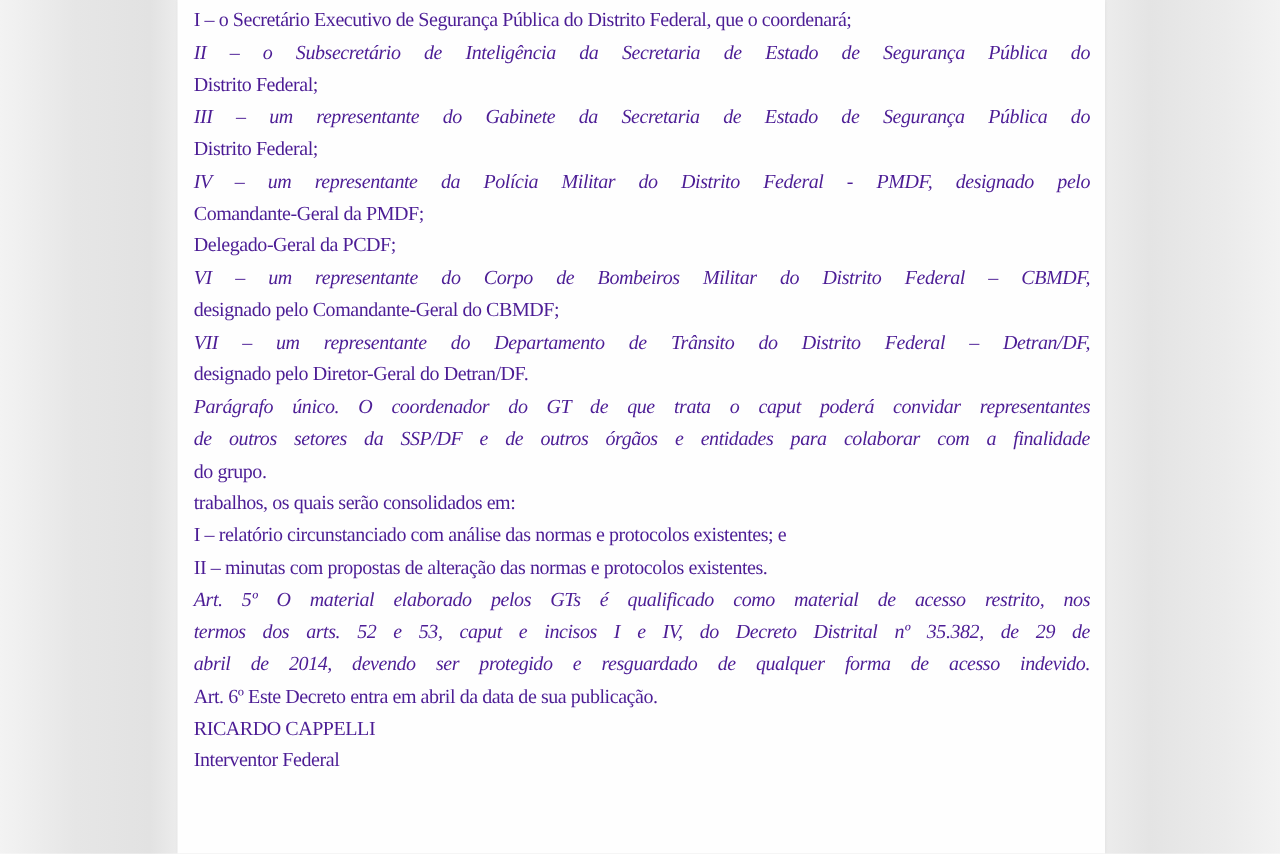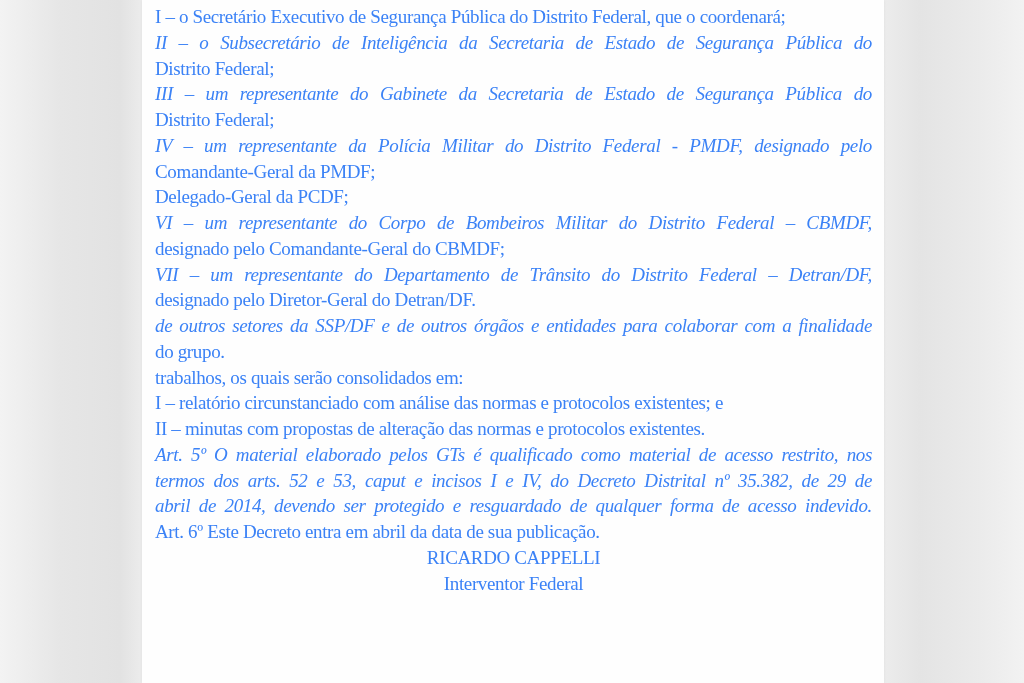--- a/index.html
+++ b/index.html
@@ -8,47 +8,48 @@
     background: linear-gradient(90deg, #f3f3f3 0px, #e6e6e6 60px, #e2e2e2 120px, #ececec 142px, #ececec 884px, #e4e4e4 920px, #ebebeb 980px, #f2f2f2 1024px);
     font-family: "Liberation Serif", "DejaVu Serif", serif;
   }
   .panel {
     position:absolute; left:142px; top:0; width:742px; height:683px;
     background:#fefefe;
     box-shadow: 0 0 3px rgba(0,0,0,0.06);
   }
   .text {
     position:absolute; left:13px; top:4px; width:717px;
-    font-size:19px; line-height:25.75px; color:#3b82f6;
+    font-size:16px; line-height:25.75px; color:#4c1d95;
     transform-origin: 0 0;
   }
   .line {
     display:block; white-space:nowrap; height:25.75px; overflow:visible;
     letter-spacing:-0.35px;
   }
   .line.j { text-align:justify; text-align-last:justify; white-space:normal;font-style:italic; }
-  .line.c { text-align:center; }
+  .line.c { }
 </style>
 </head>
 <body>
 
 <div class="panel">
   <div class="text">
     <span class="line">I – o Secretário Executivo de Segurança Pública do Distrito Federal, que o coordenará;</span>
     <span class="line j">II – o Subsecretário de Inteligência da Secretaria de Estado de Segurança Pública do</span>
     <span class="line">Distrito Federal;</span>
     <span class="line j">III – um representante do Gabinete da Secretaria de Estado de Segurança Pública do</span>
     <span class="line">Distrito Federal;</span>
     <span class="line j">IV – um representante da Polícia Militar do Distrito Federal - PMDF, designado pelo</span>
     <span class="line">Comandante-Geral da PMDF;</span>
     <span class="line">Delegado-Geral da PCDF;</span>
     <span class="line j">VI – um representante do Corpo de Bombeiros Militar do Distrito Federal – CBMDF,</span>
     <span class="line">designado pelo Comandante-Geral do CBMDF;</span>
     <span class="line j">VII – um representante do Departamento de Trânsito do Distrito Federal – Detran/DF,</span>
     <span class="line">designado pelo Diretor-Geral do Detran/DF.</span>
+    <span class="line j">Parágrafo único. O coordenador do GT de que trata o caput poderá convidar representantes</span>
     <span class="line j">de outros setores da SSP/DF e de outros órgãos e entidades para colaborar com a finalidade</span>
     <span class="line">do grupo.</span>
     <span class="line">trabalhos, os quais serão consolidados em:</span>
     <span class="line">I – relatório circunstanciado com análise das normas e protocolos existentes; e</span>
     <span class="line">II – minutas com propostas de alteração das normas e protocolos existentes.</span>
     <span class="line j">Art. 5º O material elaborado pelos GTs é qualificado como material de acesso restrito, nos</span>
     <span class="line j">termos dos arts. 52 e 53, caput e incisos I e IV, do Decreto Distrital nº 35.382, de 29 de</span>
     <span class="line j">abril de 2014, devendo ser protegido e resguardado de qualquer forma de acesso indevido.</span>
     <span class="line">Art. 6º Este Decreto entra em abril da data de sua publicação.</span>
     <span class="line c">RICARDO CAPPELLI</span>

